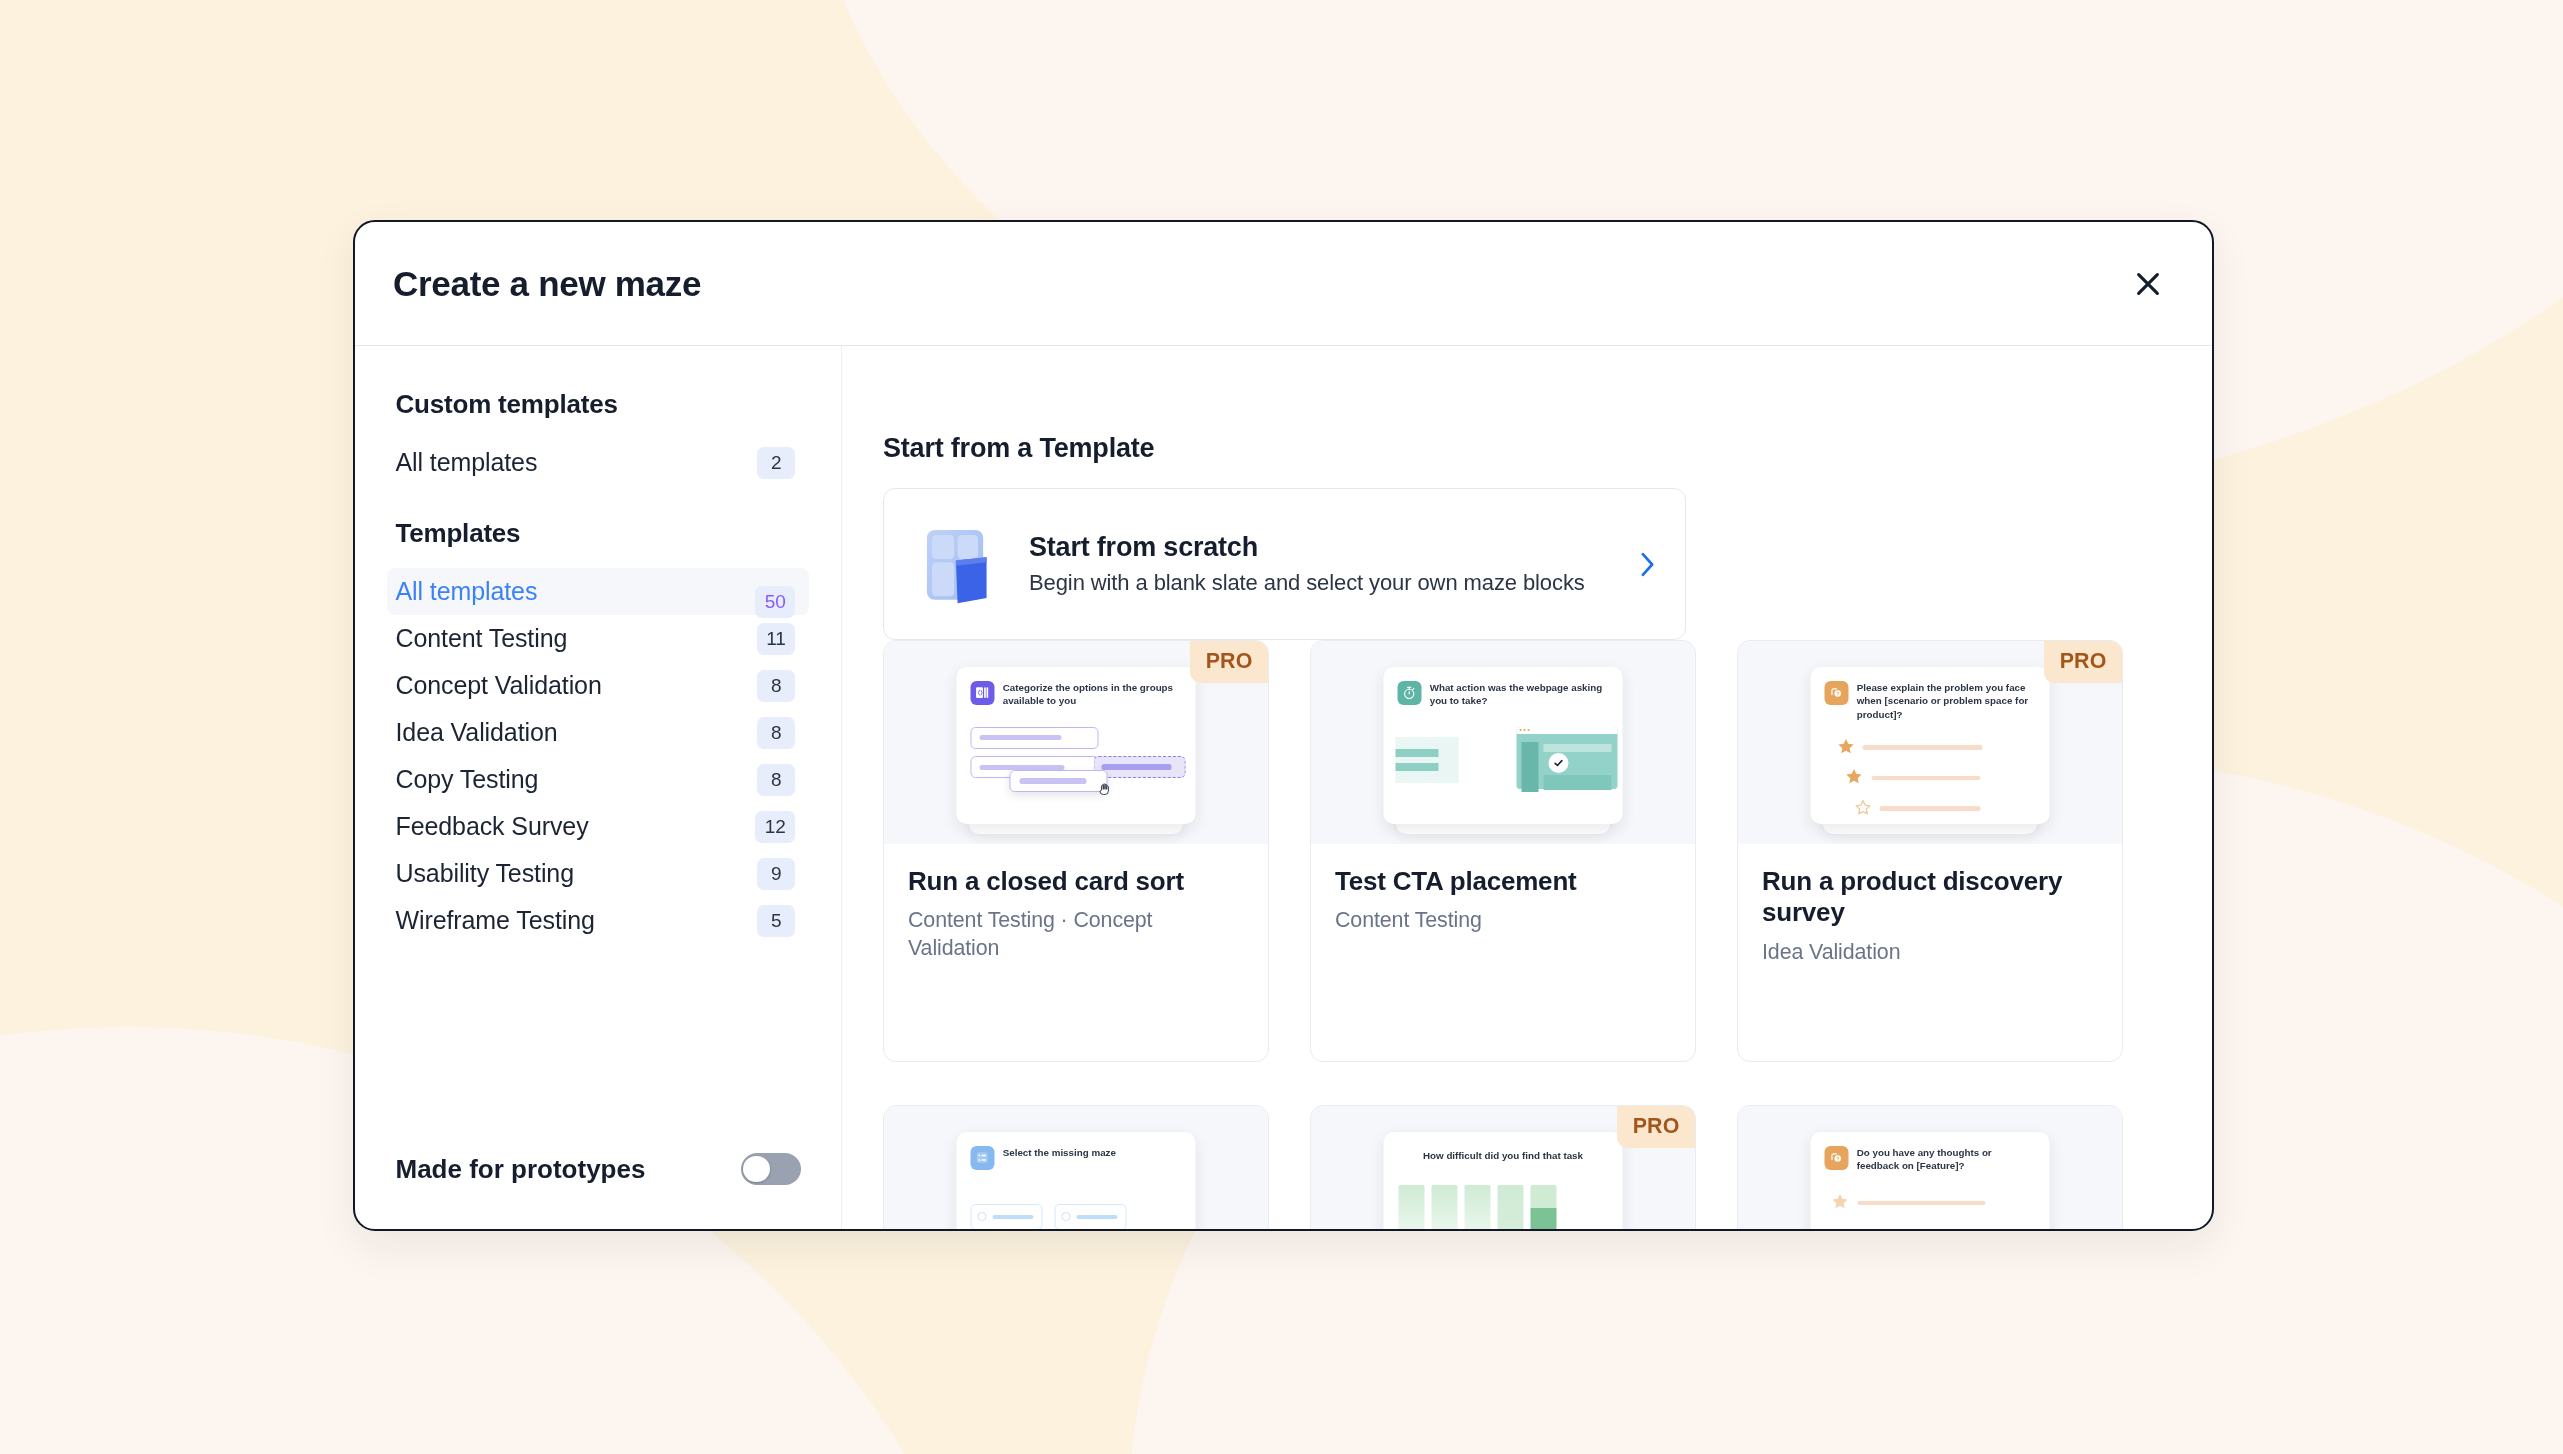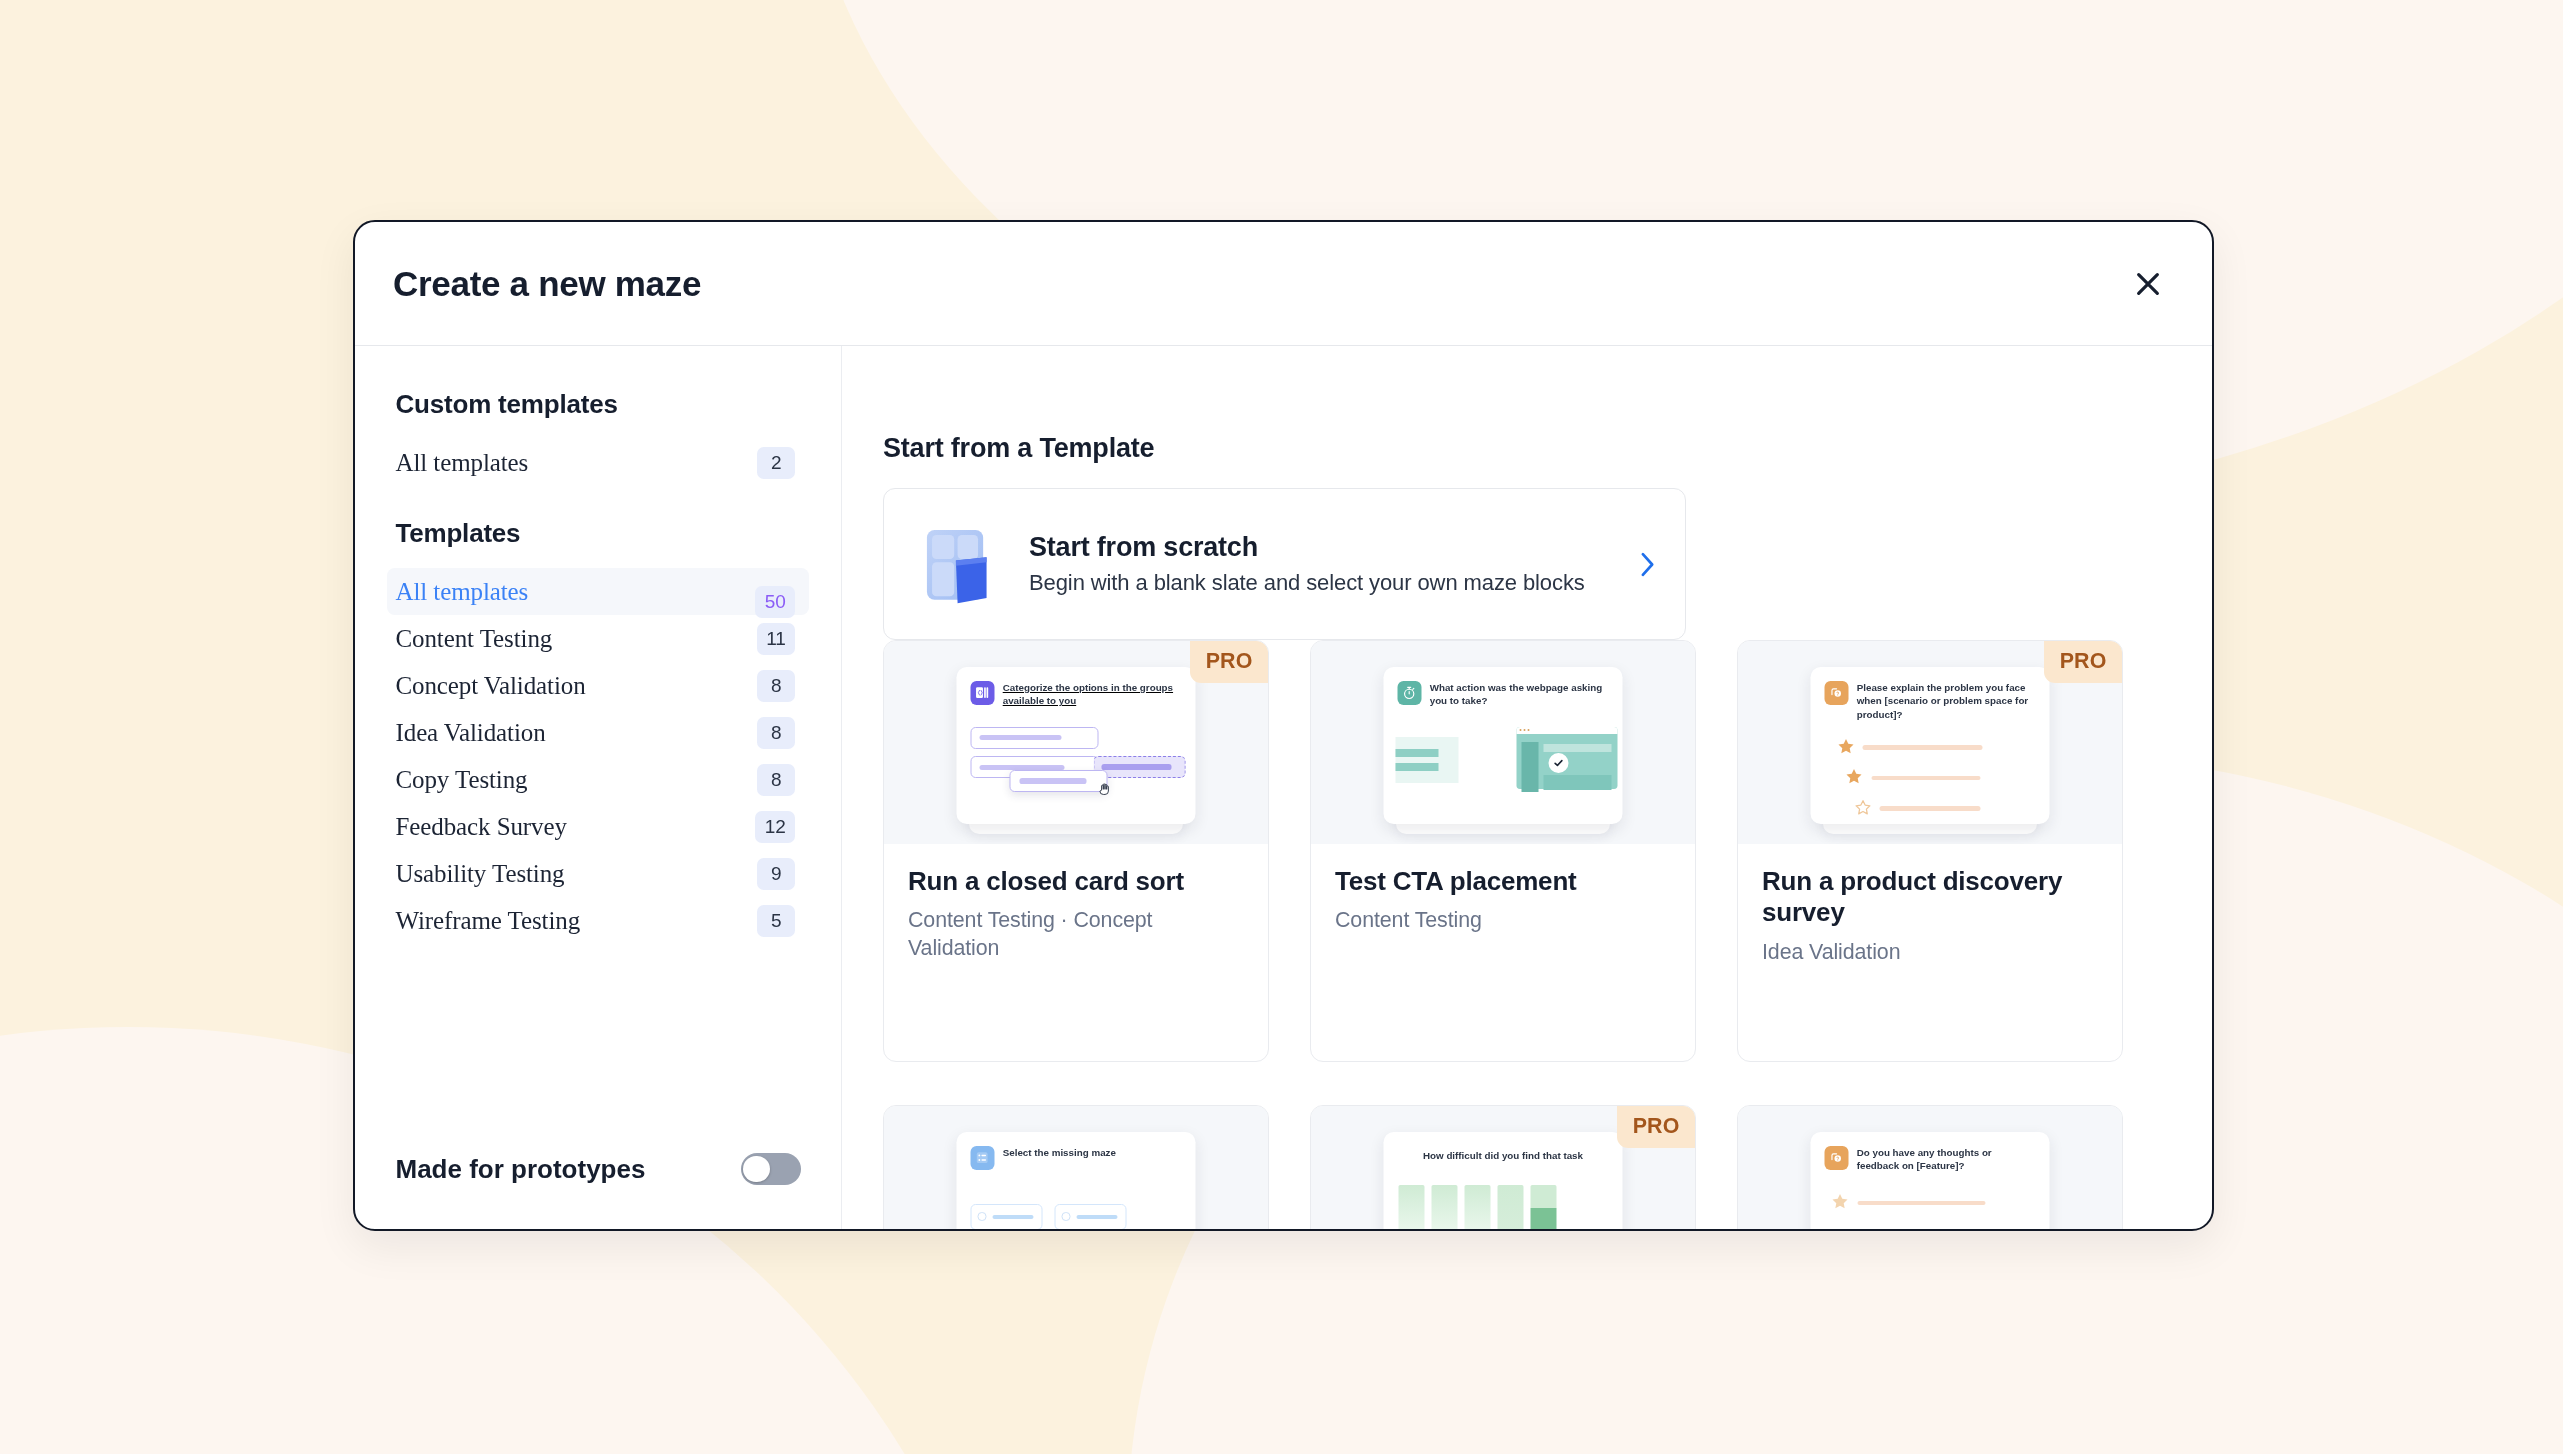--- a/index.html
+++ b/index.html
@@ -68,21 +68,21 @@
     font-size:26px; font-weight:bold; color:#161E2E;
     padding:0 8.5px; margin-bottom:19px; letter-spacing:-0.2px;
   }
   .side-heading.second { margin-top:32px; }
   .nav-item {
     display:flex; align-items:center; justify-content:space-between;
     height:47px; padding:0 13.7px 0 8.5px;
     border-radius:7.7px; cursor:pointer;
   }
   .nav-item.active { background:#F5F7FB; }
-  .nav-label { font-size:25px; color:#1C2434; letter-spacing:-0.1px;font-family:Liberation Serif, serif; }
+  .nav-label { font-size:25px; color:#1C2434; letter-spacing:-0.1px; }
   .nav-item.active .nav-label { color:#3B82F6; }
   .nav-badge {
     min-width:38px; height:32px; padding:0 9.4px;
     background:#E8EDFB; border-radius:6.8px;
     display:flex; align-items:center; justify-content:center;
     font-size:19px; color:#2B3445;
   }
   .nav-item.active .nav-badge { color:#8b5cf6;margin-top:20px; }
 
   #prototypes-row {
@@ -325,21 +325,21 @@
           </svg>
         </span>
       </div>
 
       <div id="template-grid">
 
         <div class="t-card row1">
           <div class="t-thumb">
             <div class="pro-badge">PRO</div>
             <div class="prev-shadow"></div>
-            <div class="prev" style="height:157px;text-decoration:underline;">
+            <div class="prev" style="height:157px;">
               <div class="prev-head">
                 <span class="prev-icon" style="background:#6C5CE7;">
                   <svg width="15.4" height="15.4" viewBox="0 0 20 20">
                     <rect x="2" y="3" width="9" height="14" rx="1.6" fill="#fff"></rect>
                     <rect x="12.5" y="3" width="2.2" height="14" rx="1" fill="#fff"></rect>
                     <rect x="15.6" y="3" width="2.2" height="14" rx="1" fill="#fff"></rect>
                     <path d="M6.5 7 L5 10 L6.5 13 M8.5 7 L10 10 L8.5 13" stroke="#6C5CE7" stroke-width="1.1" fill="none" stroke-linecap="round"></path>
                   </svg>
                 </span>
                 <span class="prev-q">Categorize the options in the groups available to you</span>

